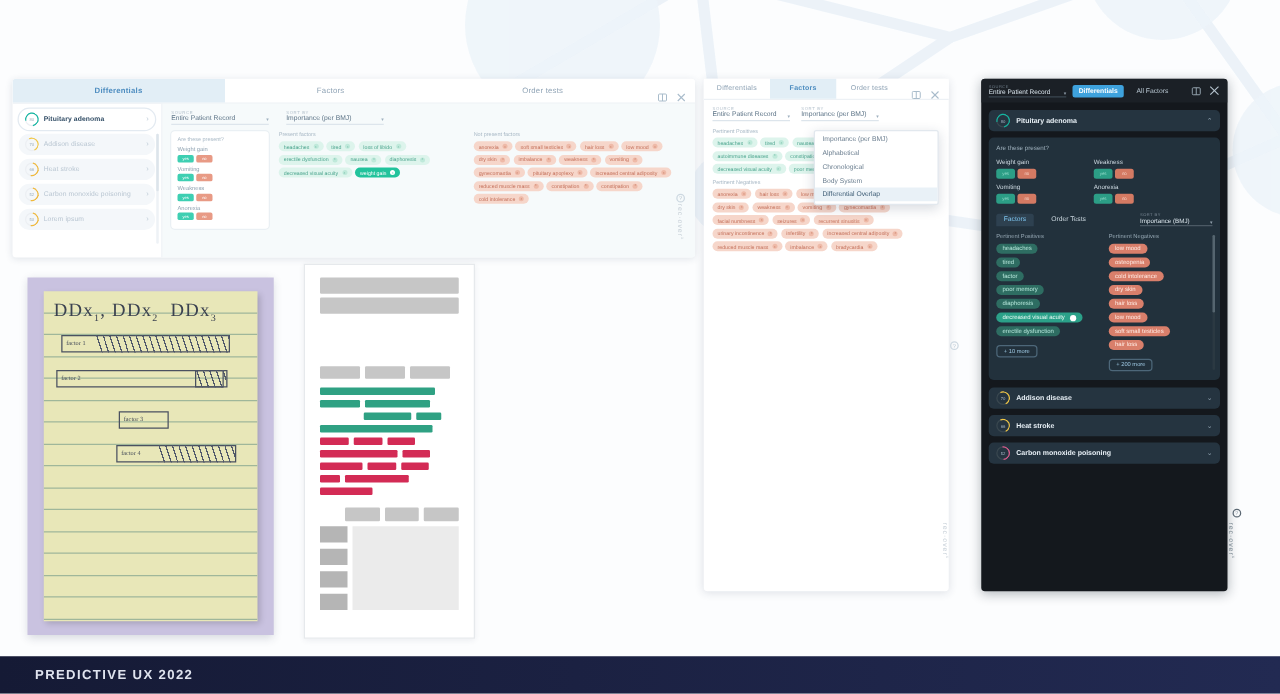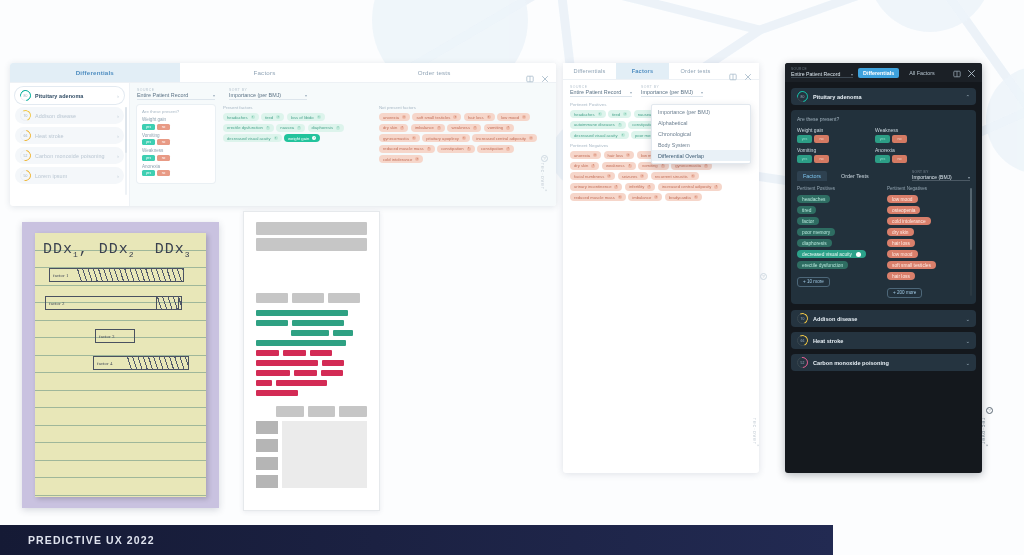--- a/index.html
+++ b/index.html
@@ -23,21 +23,21 @@
     position:absolute; left:0; top:0;
     width:143px; height:37px;
     background:#e4589a;
     border-radius:0 6px 6px 0;
     display:flex; align-items:center; justify-content:center;
     color:#fff; font-size:13px; font-weight:700; letter-spacing:1.6px;
   }
 
   
   .footer {
-    position:absolute; left:0; bottom:0; width:833px; height:30px;
+    position:absolute; left:0; bottom:0; width:1024px; height:30px;
     background:linear-gradient(90deg,#151a35 0%,#1b2142 45%,#222a52 100%);
     display:flex; align-items:center;
   }
   .footer span {
     color:#dfe3ee; font-size:10.5px; letter-spacing:1.1px;
     margin-left:28px; font-weight:600;
   }
 
   
   .panelA {
@@ -214,21 +214,21 @@
   
   .sketch {
     position:absolute; left:22px; top:222px; width:197px; height:286px;
     background:#c9c2e0; padding:11px 13px;
     box-shadow:0 2px 7px rgba(40,50,80,.18);
   }
   .pad { width:100%; height:100%; background:#e8e7b8; position:relative;
          box-shadow:2px 2px 5px rgba(0,0,0,.18); overflow:hidden; }
   .pad .lines { position:absolute; inset:0; }
   .pad .lines i { display:block; height:17.5px; border-bottom:1px solid #9fb79a; }
-  .hand { position:absolute; font-family:Liberation Mono, monospace; color:#3b4250; }
+  .hand { position:absolute; font-family:Liberation Serif, serif; color:#3b4250; }
   .ddxhead { top:8px; left:8px; font-size:15px; letter-spacing:1px; }
   .ddxhead sub { font-size:8px; }
   .fbox { position:absolute; border:1.2px solid #4a5160; height:14px;
           display:flex; align-items:center; }
   .fbox span { font-size:5px; color:#444b58; padding-left:3px;
                font-family:"Liberation Serif", serif; }
   .hatch { position:absolute; height:14px;
            background:repeating-linear-gradient(72deg, transparent 0 4px, #51596a 4px 5px); }
 
   

